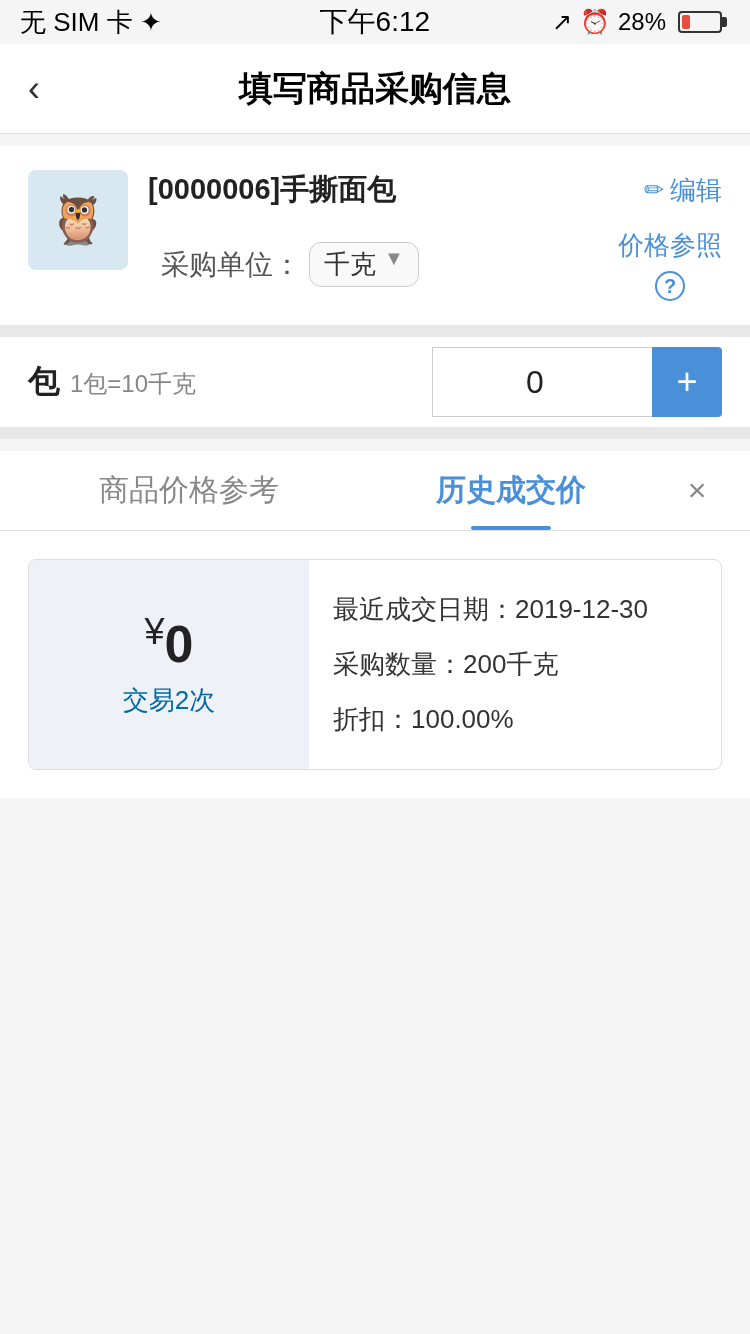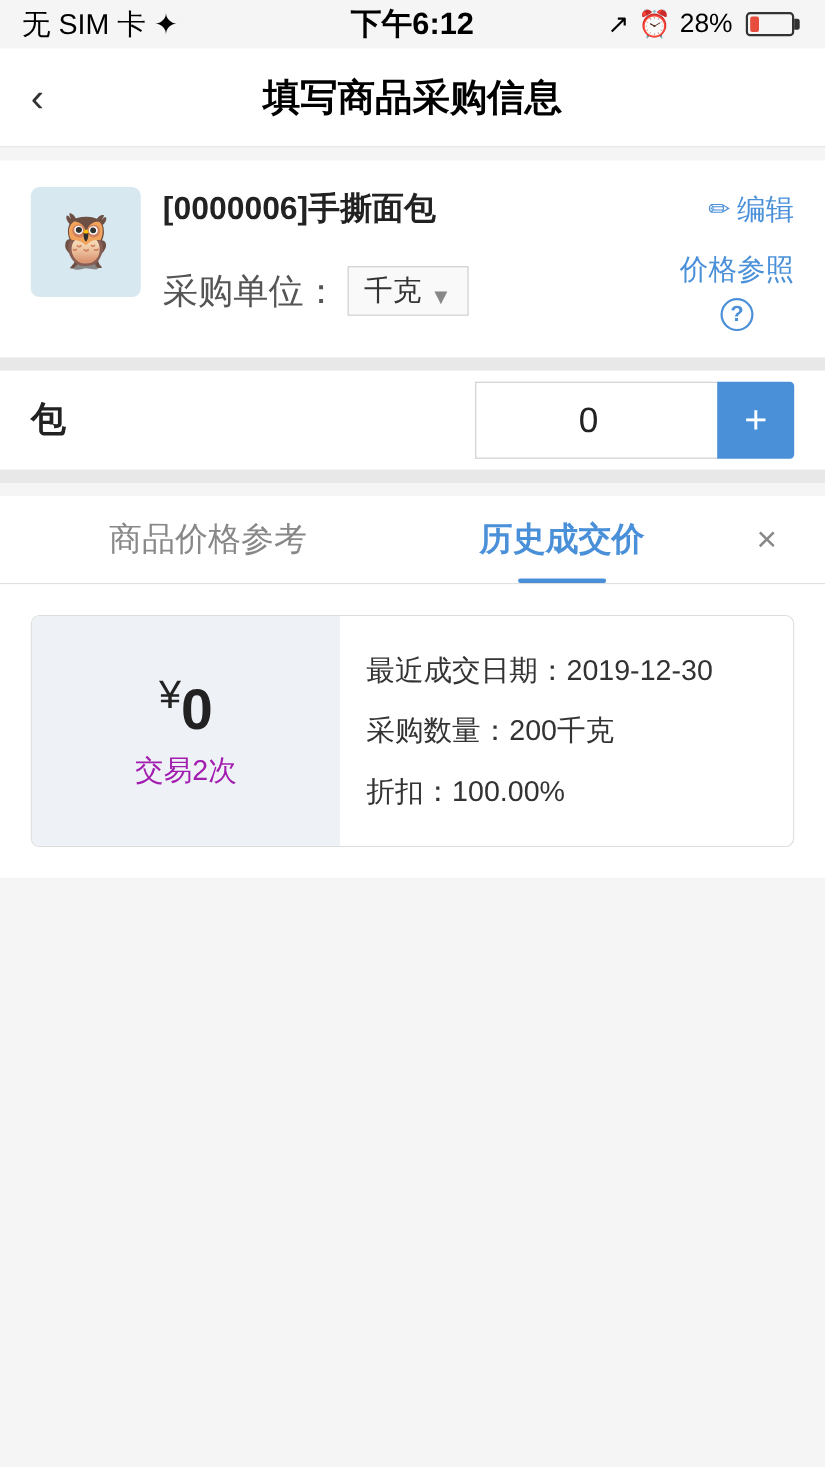--- a/index.html
+++ b/index.html
@@ -18,21 +18,21 @@
       height: 44px;
       background: #f5f5f5;
       display: flex;
       align-items: center;
       justify-content: space-between;
       padding: 0 20px;
       font-size: 26px;
       font-weight: 500;
     }
     .status-left { display: flex; align-items: center; gap: 10px; }
-    .status-center { font-size: 28px; font-weight: 700; margin-left: 36px; }
+    .status-center { font-size: 28px; font-weight: 400; margin-left: 36px; }
     .status-right { display: flex; align-items: center; gap: 8px; font-size: 24px; }
     .battery-icon {
       display: inline-block;
       width: 44px;
       height: 22px;
       border: 2px solid #333;
       border-radius: 4px;
       position: relative;
       margin-left: 4px;
     }
@@ -129,28 +129,29 @@
     }
     .edit-icon {
       font-size: 24px;
     }
     .product-unit-row {
       display: flex;
       align-items: center;
       justify-content: space-between;
     }
     .unit-label {
-      font-size: 32px;
+      font-size: 28px;
       color: #555;
+      margin-left: 13px;
     }
     .unit-select {
       display: inline-flex;
-      align-items: flex-end;
+      align-items: flex-start;
       border: 1px solid #ccc;
-      border-radius: 0;
+      border-radius: 12px;
       padding: 4px 14px;
       font-size: 26px;
       color: #333;
       background: #f9f9f9;
       gap: 8px;
       cursor: pointer;
     }
     .unit-arrow {
       font-size: 20px;
       color: #888;
@@ -311,21 +312,21 @@
       font-weight: 700;
       color: #222;
     }
     .history-price-symbol {
       font-size: 36px;
       font-weight: 400;
       vertical-align: super;
     }
     .history-trade-count {
       font-size: 26px;
-      color: #a21caf;
+      color: #0369a1;
       margin-top: 8px;
     }
     .history-right {
       flex: 1;
       padding: 30px 24px;
       display: flex;
       flex-direction: column;
       gap: 16px;
       justify-content: center;
     }
@@ -384,20 +385,21 @@
       </div>
     </div>
   </div>
 </div>
 
 <div class="stripe-divider"></div>
 
 <div class="quantity-row">
   <div class="quantity-label-block">
     <span class="quantity-unit">包</span>
+    <span class="quantity-ratio">1包=10千克</span>
   </div>
   <div class="quantity-input-block">
     <input class="quantity-input" type="number" value="0" style="">
     <button class="quantity-plus">+</button>
   </div>
 </div>
 
 <div class="stripe-divider"></div>
 
 <div class="tabs-panel">

